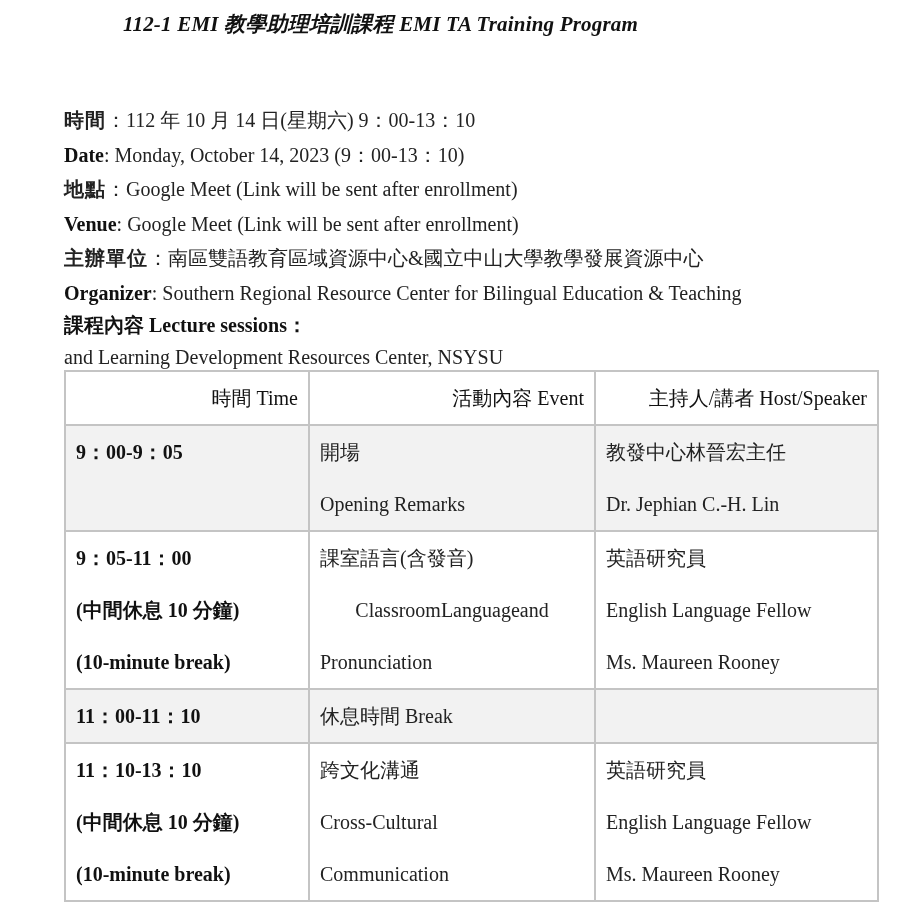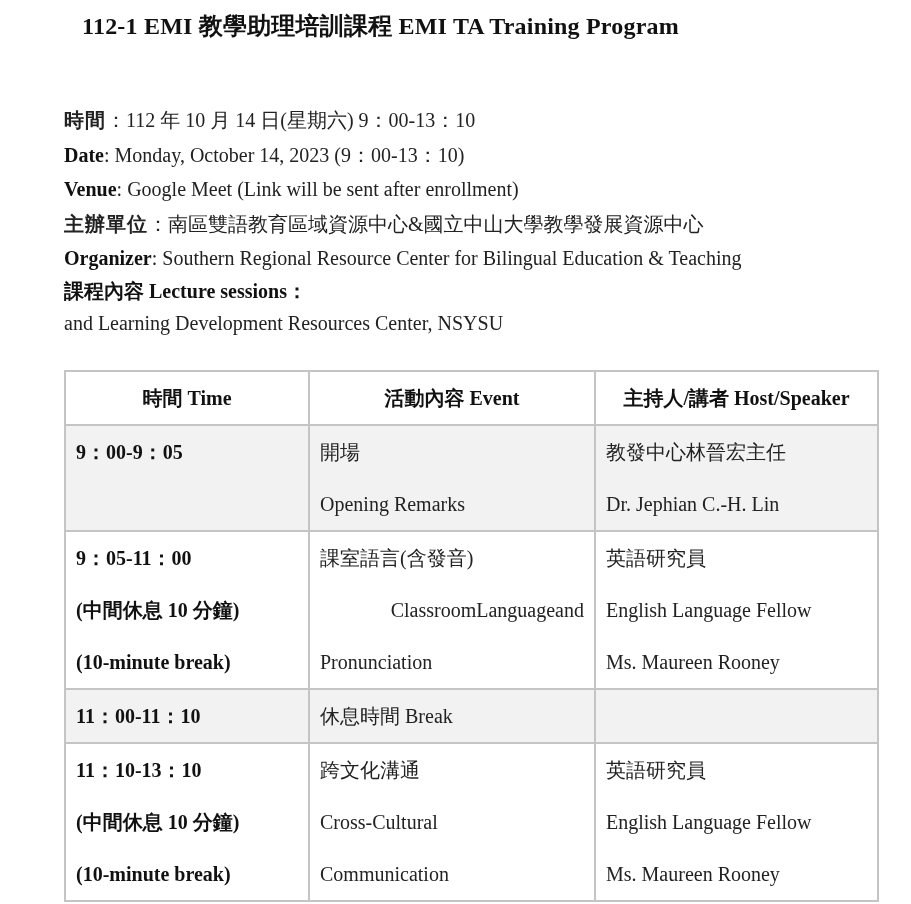--- a/index.html
+++ b/index.html
@@ -3,53 +3,56 @@
 <meta charset="utf-8">
 <style>
   html, body { margin: 0; padding: 0; background: #ffffff; }
   body {
     width: 911px; height: 904px; position: relative; overflow: hidden;
     font-family: "Liberation Serif", "DejaVu Serif", serif;
     color: #222222;
   }
   .title {
     position: absolute; top: 10px; left: 0; width: 761px; text-align: center;
-    font-size: 24px; font-weight: bold; color: #111111; letter-spacing: 0.2px;
+    font-size: 21px; font-weight: bold; color: #111111; letter-spacing: 0.2px; font-style: italic;
   }
   .info { position: absolute; left: 64px; top: 62px; width: 800px; font-size: 20px; line-height: 34.5px; margin-top: 41px; }
   .info .line { white-space: nowrap; }
   .info b { font-weight: bold; color: #111; }
   .cjk-label { font-weight: bold; letter-spacing: 1px; }
   .schedule {
     position: absolute; left: 64px; top: 370px; border-collapse: collapse;
     font-size: 20px;
   }
   .schedule td, .schedule th {
     border: 2px solid #c4c4c4; vertical-align: top; padding: 0 10px;
   }
-  .schedule th { height: 52px; vertical-align: middle; font-weight: bold; color: #111; text-align: center; }
+  .schedule th { height: 52px; vertical-align: middle; font-weight: normal; color: #111; text-align: right; }
   .col-time { width: 222px; }
   .col-event { width: 264px; margin-left: 36px; }
   .col-host { width: 261px; }
   .schedule td .ln { height: 52px; line-height: 52px; white-space: nowrap; }
   .shade { background: #f2f2f2; padding-left: 15px; }
   .bold { font-weight: bold; color: #111; }
-  .justify { display: flex; justify-content: flex-end; }
+  .justify { display: flex; justify-content: center; }
 </style>
 </head>
 <body>
 
 <div class="title">112-1 EMI  教學助理培訓課程  EMI TA Training Program</div>
 
 <div class="info">
   <div class="line">
     <span class="cjk-label">時間</span><span>：112 年 10 月 14 日(星期六) 9：00-13：10</span>
   </div>
   <div class="line">
     <b>Date</b><span>: Monday, October 14, 2023 (9：00-13：10)</span>
+  </div>
+  <div class="line">
+    <span class="cjk-label">地點</span><span>：Google Meet (Link will be sent after enrollment)</span>
   </div>
   <div class="line">
     <b>Venue</b><span>: Google Meet (Link will be sent after enrollment)</span>
   </div>
   <div class="line">
     <span class="cjk-label">主辦單位</span><span>：南區雙語教育區域資源中心&amp;國立中山大學教學發展資源中心</span>
   </div>
   <div class="line">
     <b>Organizer</b><span>: Southern Regional Resource Center for Bilingual Education &amp; Teaching</span>
   </div>

